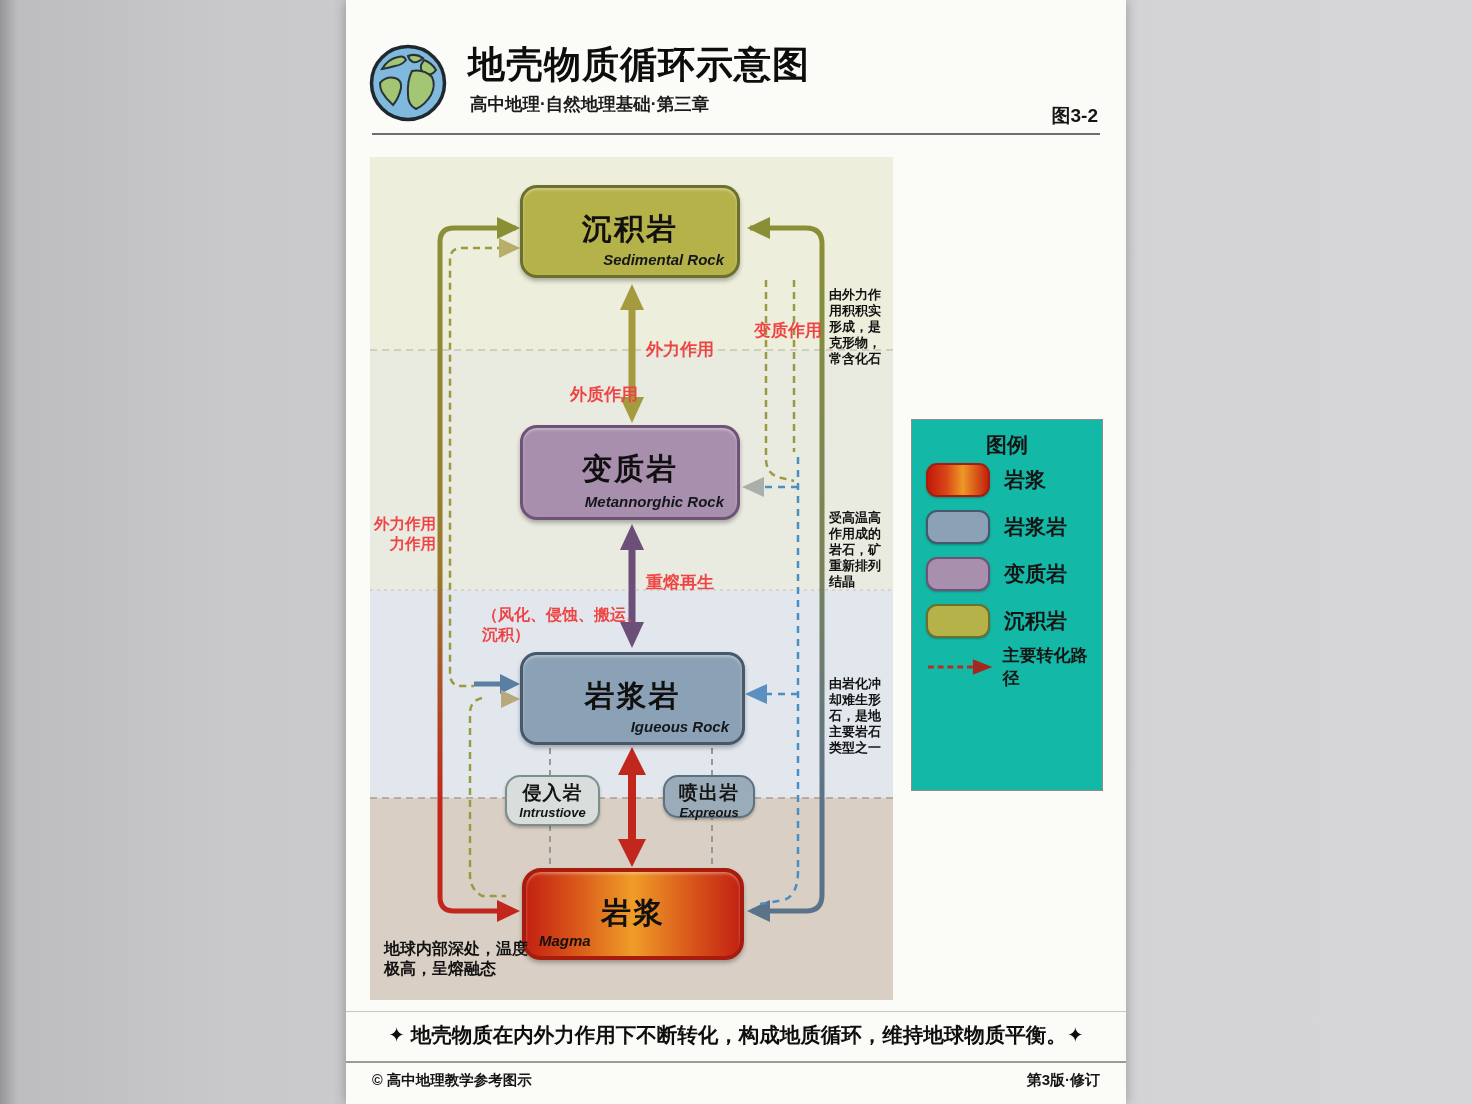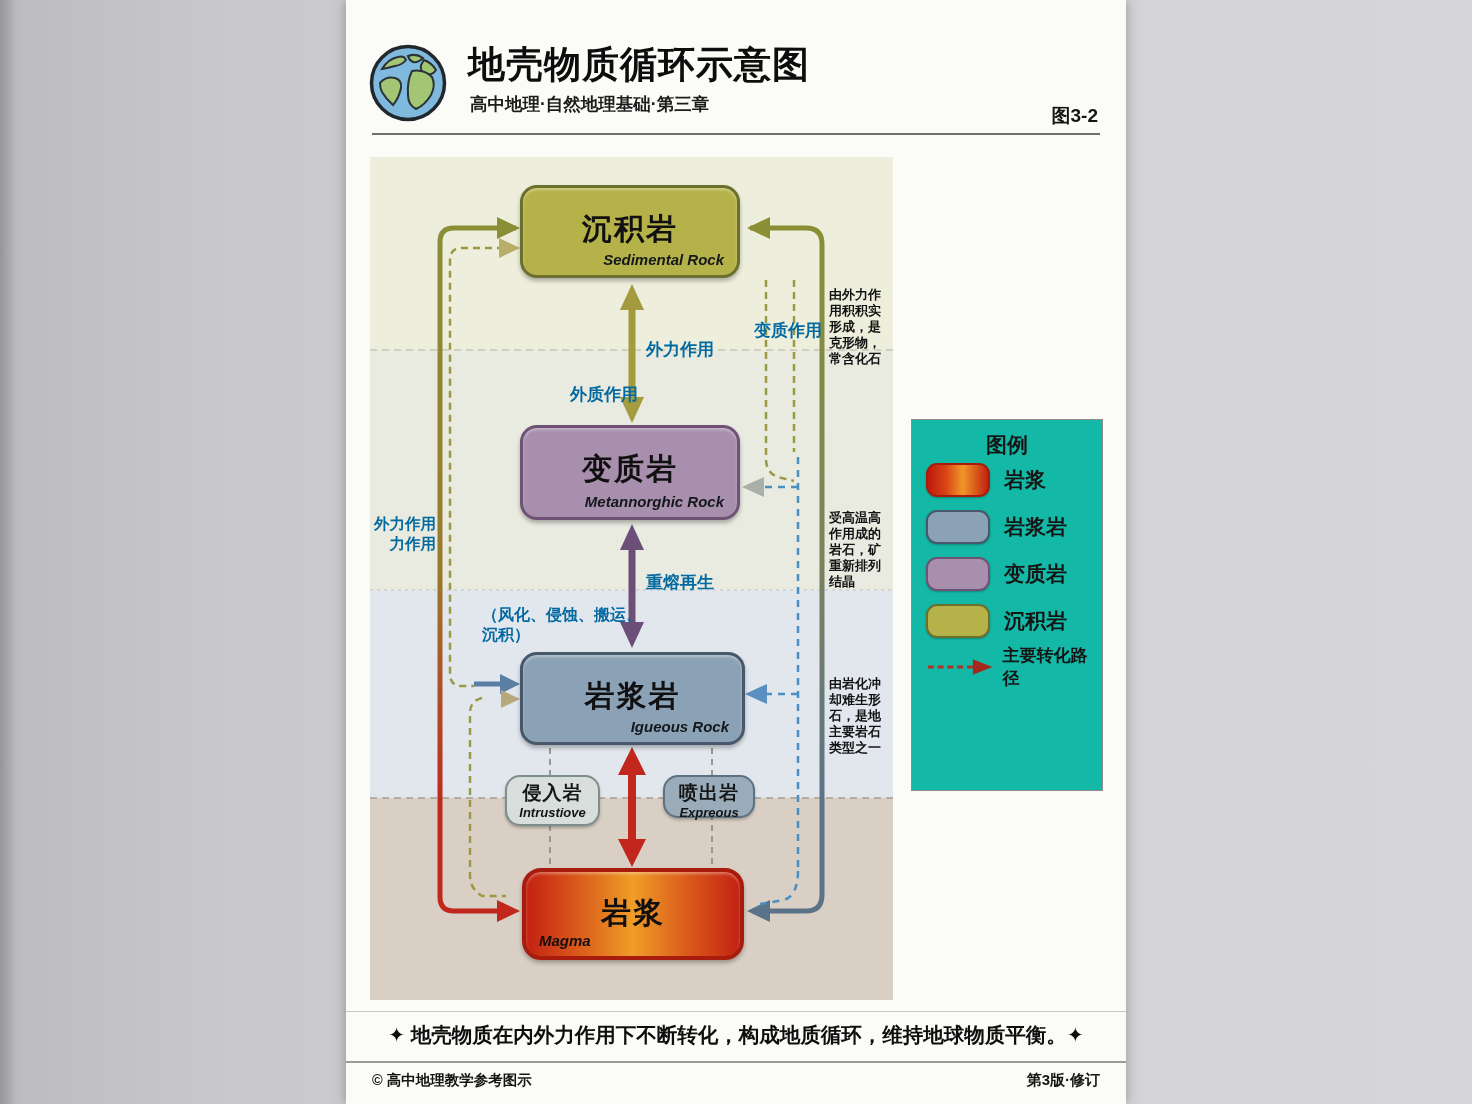--- a/index.html
+++ b/index.html
@@ -40,21 +40,21 @@
     font-style:italic; color:#14181c;
   }
   .node.magma .en { right:auto; left:13px; color:#16100d; }
   .node.magma { border-width:4px; border-radius:19px; }
   .minibox {
     position:absolute; border:2px solid; border-radius:15px; text-align:center;
     box-shadow:0 2px 3px rgba(0,0,0,.25);
   }
   .minibox .zh { font-size:19px; font-weight:700; margin-top:3px; letter-spacing:1px; }
   .minibox .en { font-size:13px; font-weight:700; font-style:italic; margin-top:-1px; }
-  .dlabel { position:absolute; font-size:17px; font-weight:600; color:#0369a1; white-space:pre-line; }
+  .dlabel { position:absolute; font-size:17px; font-weight:600; color:#ef4444; white-space:pre-line; }
   .ann { position:absolute; width:66px; font-size:13px; font-weight:600; line-height:1.23;
          color:#121212; white-space:pre-line; }
   .pre { white-space:pre-line; }
   
   .legend {
     position:absolute; left:565px; top:419px; width:192px; height:372px;
     background:#14b8a6; border:1.5px solid #8d8d8d; 
   }
   .legend-title { text-align:center; font-size:21px; font-weight:700; margin-top:11px; }
   .lg-row { position:absolute; left:14px; height:36px; display:flex; align-items:center; }
@@ -199,20 +199,22 @@
     <div class="ann" style="left:459px; top:353px;">受高温高
 作用成的
 岩石，矿
 重新排列
 结晶</div>
     <div class="ann" style="left:459px; top:519px;">由岩化冲
 却难生形
 石，是地
 主要岩石
 类型之一</div>
+    <div class="ann" style="left:14px; top:782px; width:170px; font-size:16px;">地球内部深处，温度
+极高，呈熔融态</div>
   </div>
 
   <div class="legend">
     <div class="legend-title">图例</div>
     <div class="lg-row" style="top:42px;">
       <div class="lg-sw" style="background: linear-gradient(90deg, rgb(191, 26, 12) 0%, rgb(217, 69, 22) 30%, rgb(238, 151, 38) 58%, rgb(195, 32, 16) 100%); border-color: rgb(168, 28, 14);"></div>
       <div class="lg-lab">岩浆</div>
     </div>
     <div class="lg-row" style="top:89px;">
       <div class="lg-sw" style="background: rgb(139, 161, 181); border-color: rgb(70, 88, 106);"></div>

